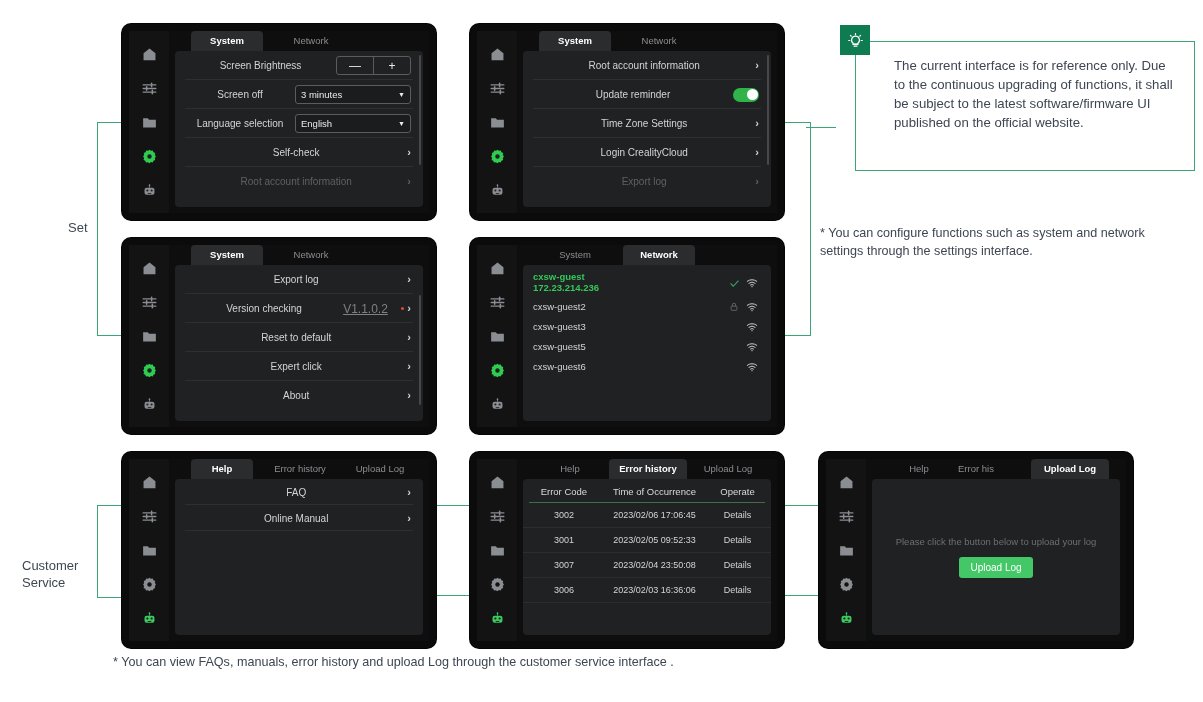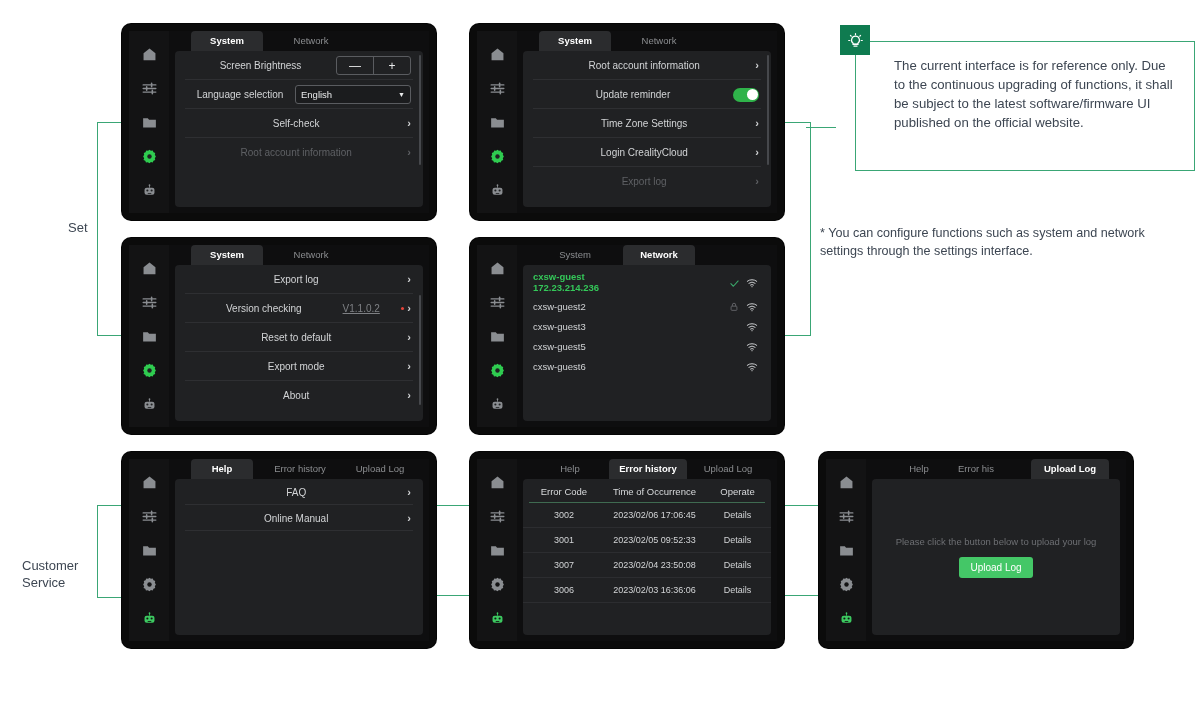--- a/index.html
+++ b/index.html
@@ -68,21 +68,21 @@
 
   
   .toggle{width:26px;height:14px;border-radius:7px;background:#2fb34a;position:relative;}
   .toggle::after{content:"";position:absolute;right:1.5px;top:1.5px;width:11px;height:11px;border-radius:50%;background:#fff;}
 
   
   .scroll{position:absolute;right:2px;top:4px;width:2px;border-radius:1px;background:#46484c;}
 
   .badge-dot{width:3.5px;height:3.5px;border-radius:50%;background:#e8443a;display:inline-block;
              vertical-align:super;margin-left:1px;}
-  .ver{color:#7e8084;font-size:10px;margin-right:20px;text-decoration:underline;}
+  .ver{color:#7e8084;font-size:12px;margin-right:12px;text-decoration:underline;}
 
   
   .wifi-row{position:relative;display:flex;align-items:center;padding:0 10px;color:#d2d4d6;font-size:9.5px;}
   .wifi-row .nm{flex:1;line-height:1.15;}
   .wifi-row.conn-net .nm{color:#34c759;font-weight:bold;}
   .ic-slot{width:18px;display:flex;align-items:center;justify-content:center;}
 
   
   .etab{width:100%;border-collapse:collapse;font-size:9px;color:#d2d4d6;table-layout:fixed;}
   .etab th{font-weight:normal;color:#d8dadc;font-size:9.5px;padding:7px 0 5px 0;}
@@ -136,20 +136,23 @@
   <div class="bulb" style="left:840px;top:25px;">
     <svg width="19" height="19" viewBox="0 0 24 24" fill="none" stroke="#ffffff" stroke-width="1.5" stroke-linecap="round">
       <path d="M9 16.5h6M10 19h4"></path>
       <path d="M12 3.2v1.4M5.6 5.6l1 1M18.4 5.6l-1 1M3.4 12h1.4M19.2 12h1.4"></path>
       <path d="M12 6.5a5 5 0 0 0-3 9v1.5h6V15.5a5 5 0 0 0-3-9z"></path>
     </svg>
   </div>
 
   <div class="caption" style="left:820px;top:224px;width:355px;">
     <span>* You can configure functions such as system and network settings through the settings interface.</span>
+  </div>
+  <div class="caption" style="left:113px;top:653px;width:730px;">
+    <span>* You can view FAQs, manuals, error history and upload Log through the customer service interface .</span>
   </div>
 
   <div class="device" style="left:122px;top:24px;width:314px;height:196px;">
     <div class="screen">
       <div class="sidebar">
         <div class="sb-ico">
           <svg width="17" height="17" viewBox="0 0 24 24">
               <path d="M12 3.6 3.6 10.4V20h16.8v-9.6z" fill="#8a8d91"></path>
             </svg>
         </div>
@@ -194,20 +197,28 @@
           <div class="scroll" style="height:110px;"></div>
           <div class="row" style="height:29px;">
             <span class="lbl">Screen Brightness</span>
             <div class="stepper">
               <div>—</div>
               <div>+</div>
             </div>
             <div class="sep"></div>
           </div>
           <div class="row" style="height:29px;">
+            <span class="lbl">Screen off</span>
+            <div class="select">
+              <span>3 minutes</span>
+              <span class="caret">▼</span>
+            </div>
+            <div class="sep"></div>
+          </div>
+          <div class="row" style="height:29px;">
             <span class="lbl">Language selection</span>
             <div class="select">
               <span>English</span>
               <span class="caret">▼</span>
             </div>
             <div class="sep"></div>
           </div>
           <div class="row" style="height:29px;">
             <span class="lbl">Self-check</span>
             <span class="chev">›</span>
@@ -356,21 +367,21 @@
             <span class="badge-dot"></span>
             <span class="chev" style="margin-left:3px;">›</span>
             <div class="sep"></div>
           </div>
           <div class="row" style="height:29px;">
             <span class="lbl">Reset to default</span>
             <span class="chev">›</span>
             <div class="sep"></div>
           </div>
           <div class="row" style="height:29px;">
-            <span class="lbl">Export mode</span>
+            <span class="lbl">Expert click</span>
             <span class="chev">›</span>
             <div class="sep"></div>
           </div>
           <div class="row" style="height:29px;">
             <span class="lbl">About</span>
             <span class="chev">›</span>
           </div>
         </div>
       </div>
     </div>

